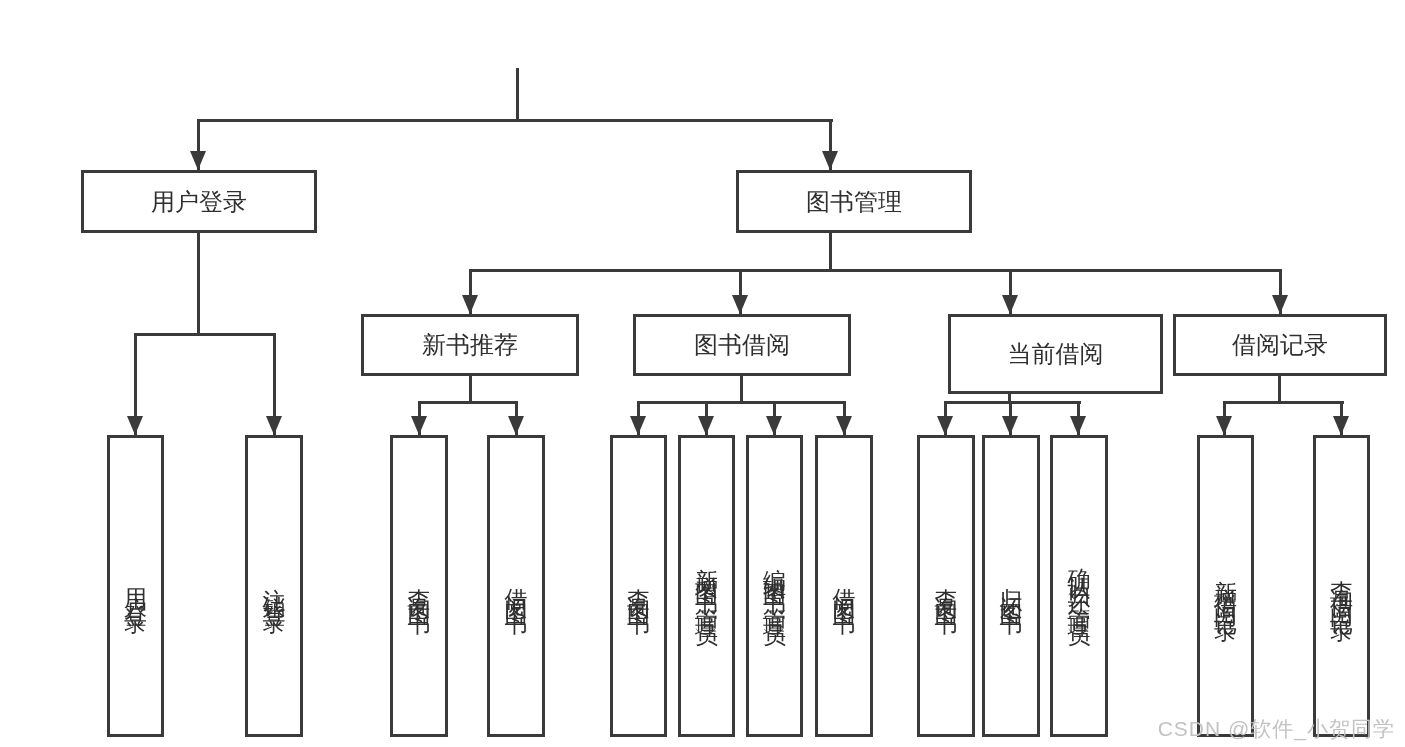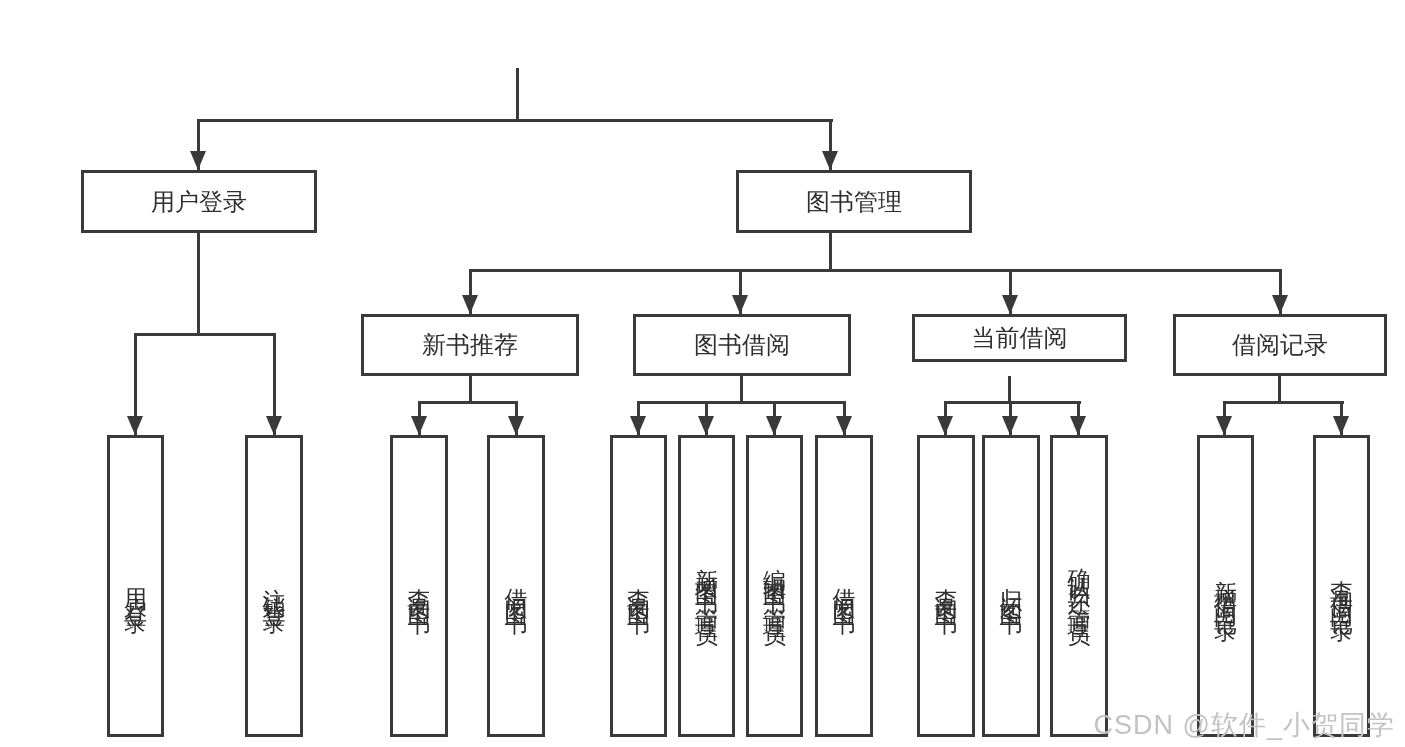--- a/index.html
+++ b/index.html
@@ -36,21 +36,21 @@
   .line{position:absolute;background:var(--line);}
   .arrow{
     position:absolute;width:0;height:0;
     border-left:8px solid transparent;
     border-right:8px solid transparent;
     border-top:19px solid var(--line);
   }
   .watermark{
     position:absolute;
     right:10px;bottom:4px;
-    font-size:27px;
+    font-size:21px;
     letter-spacing:1px;
     color:var(--watermark);
   }
 </style>
 </head>
 <body>
 
 <div class="canvas">
 
   <div class="line" style="left:516px;top:68px;width:3px;height:53px;"></div>
@@ -111,21 +111,21 @@
   <div class="line" style="left:1340px;top:401px;width:3px;height:34px;"></div>
   <div class="arrow" style="left:1216px;top:416px;"></div>
   <div class="arrow" style="left:1333px;top:416px;"></div>
 
 
   <div class="box" style="left:81px;top:170px;width:236px;height:63px;">用户登录</div>
   <div class="box" style="left:712px;top:170px;width:236px;height:63px;margin-left:24px;">图书管理</div>
 
   <div class="box" style="left:361px;top:314px;width:218px;height:62px;">新书推荐</div>
   <div class="box" style="left:633px;top:314px;width:218px;height:62px;">图书借阅</div>
-  <div class="box" style="left:912px;top:314px;width:215px;height:48px;font-family:Liberation Mono, monospace;">当前借阅</div>
+  <div class="box" style="left:948px;top:314px;width:215px;height:80px;font-family:Liberation Mono, monospace;">当前借阅</div>
   <div class="box" style="left:1173px;top:314px;width:214px;height:62px;">借阅记录</div>
 
   <div class="box vbox" style="left:107px;top:435px;width:57px;height:302px;">用户登录</div>
   <div class="box vbox" style="left:245px;top:435px;width:58px;height:302px;">注销登录</div>
 
   <div class="box vbox" style="left:390px;top:435px;width:58px;height:302px;">查询图书</div>
   <div class="box vbox" style="left:487px;top:435px;width:58px;height:302px;">借阅图书</div>
 
   <div class="box vbox" style="left:610px;top:435px;width:57px;height:302px;">查询图书</div>
   <div class="box vbox" style="left:678px;top:435px;width:57px;height:302px;">新增图书（管理员）</div>

